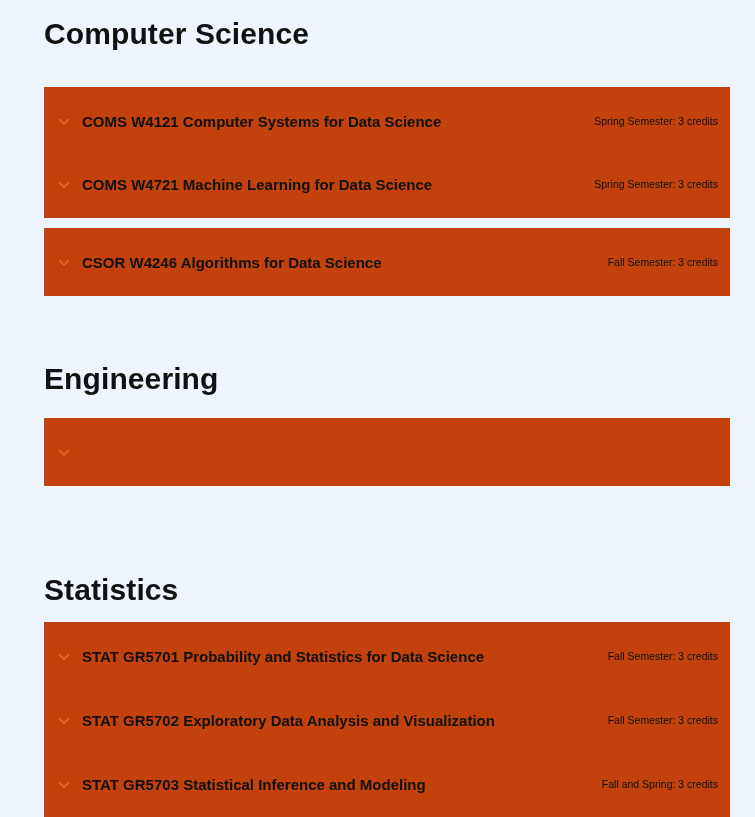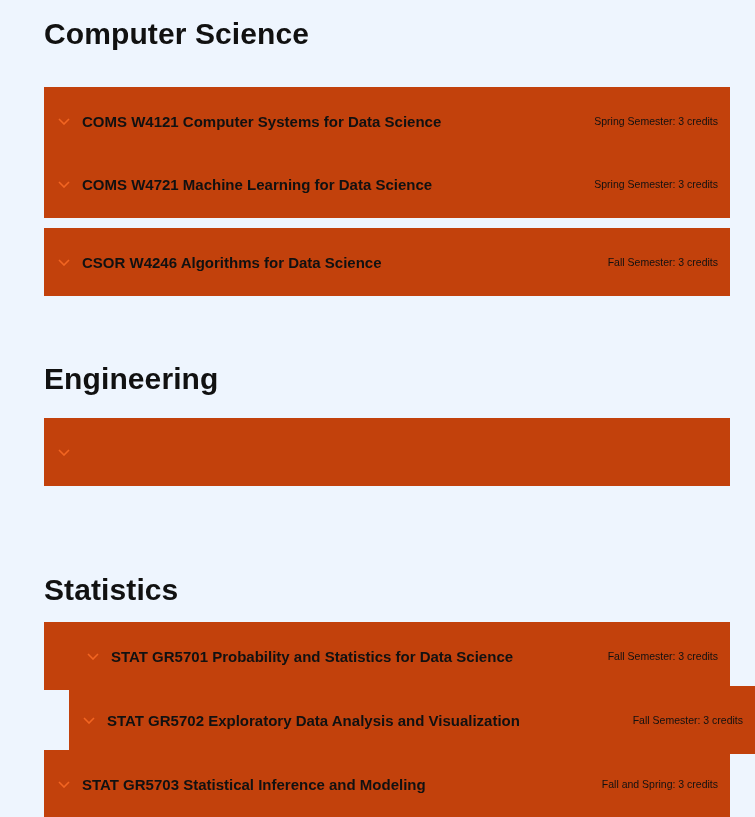--- a/index.html
+++ b/index.html
@@ -69,30 +69,30 @@
   <span class="chev">
       <svg width="12" height="7" viewBox="0 0 12 7">
         <path d="M1 1 L6 6 L11 1" fill="none" stroke="#f26522" stroke-width="1.6"></path>
       </svg>
     </span>
   <span class="credits"></span>
 </div>
 
 <h2 class="section-title" style="top:553px;margin-top:20px;">Statistics</h2>
 
-<div class="row" style="top:622px;padding-left:29px;">
+<div class="row" style="top:622px;">
   <span class="chev">
       <svg width="12" height="7" viewBox="0 0 12 7">
         <path d="M1 1 L6 6 L11 1" fill="none" stroke="#f26522" stroke-width="1.6"></path>
       </svg>
     </span>
   <span class="course">STAT GR5701 Probability and Statistics for Data Science</span>
   <span class="credits">Fall Semester: 3 credits</span>
 </div>
-<div class="row" style="top:686px;margin-left:25px;">
+<div class="row" style="top:686px;">
   <span class="chev">
       <svg width="12" height="7" viewBox="0 0 12 7">
         <path d="M1 1 L6 6 L11 1" fill="none" stroke="#f26522" stroke-width="1.6"></path>
       </svg>
     </span>
   <span class="course">STAT GR5702 Exploratory Data Analysis and Visualization</span>
   <span class="credits">Fall Semester: 3 credits</span>
 </div>
 <div class="row" style="top:750px;">
   <span class="chev">

